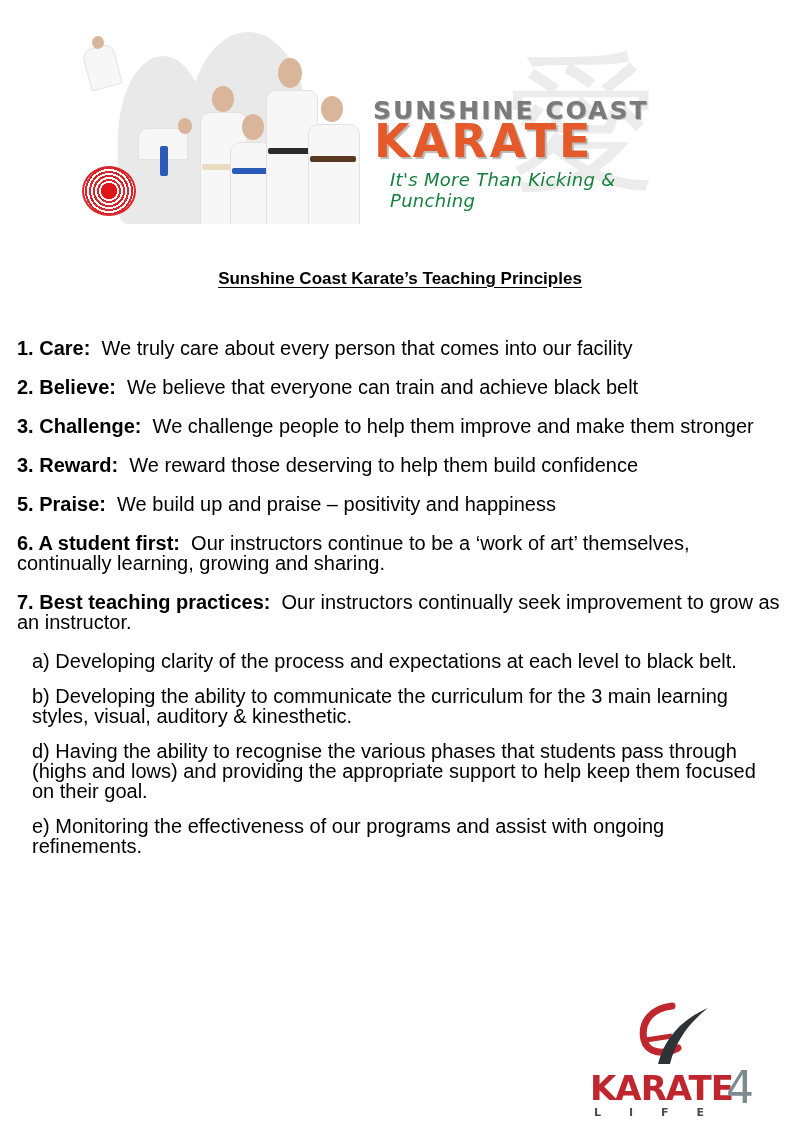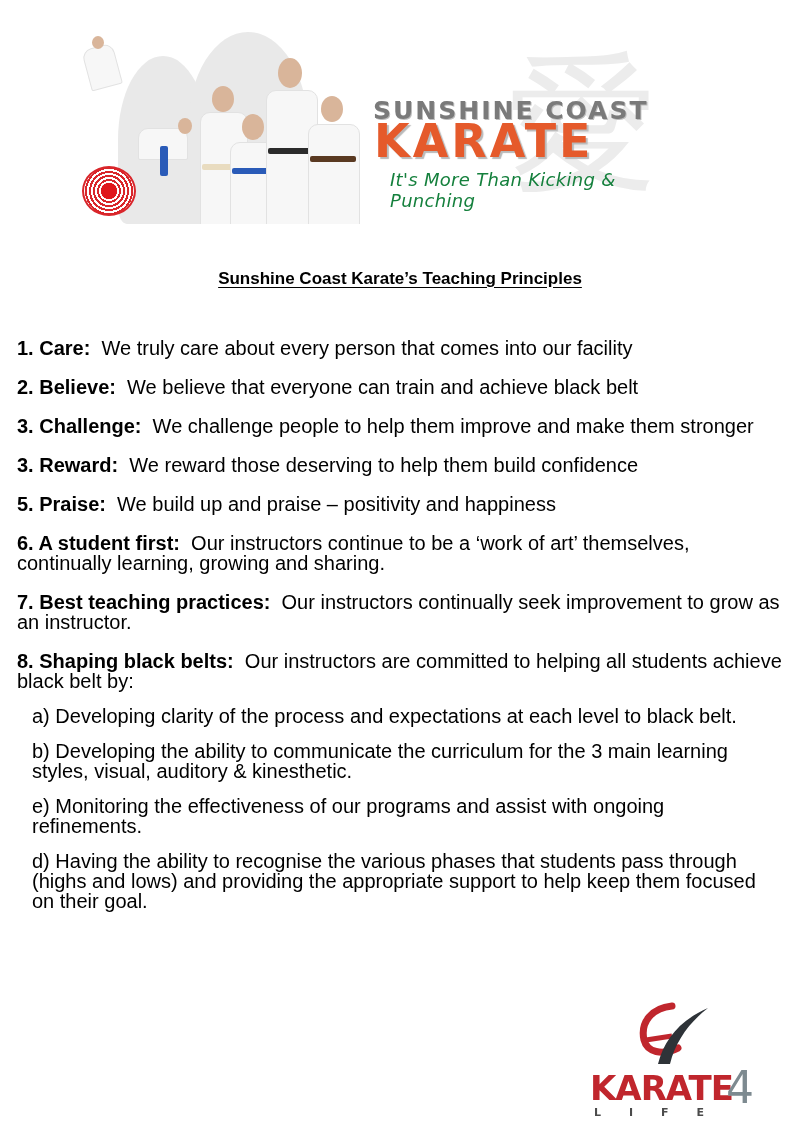--- a/index.html
+++ b/index.html
@@ -81,25 +81,24 @@
 <div class="title">Sunshine Coast Karate’s Teaching Principles</div>
 
 <div class="content">
   <p class="principle"><span class="lbl">1.  Care:</span>&nbsp;&nbsp;<span>We truly care about every person that comes into our facility</span></p>
   <p class="principle"><span class="lbl">2.  Believe:</span>&nbsp;&nbsp;<span>We believe that everyone can train and achieve black belt</span></p>
   <p class="principle"><span class="lbl">3.  Challenge:</span>&nbsp;&nbsp;<span>We challenge people to help them improve and make them stronger</span></p>
   <p class="principle"><span class="lbl">3.  Reward:</span>&nbsp;&nbsp;<span>We reward those deserving to help them build confidence</span></p>
   <p class="principle"><span class="lbl">5.  Praise:</span>&nbsp;&nbsp;<span>We build up and praise – positivity and happiness</span></p>
   <p class="principle"><span class="lbl">6.  A student first:</span>&nbsp;&nbsp;<span>Our instructors continue to be a ‘work of art’ themselves, continually learning, growing and sharing.</span></p>
   <p class="principle"><span class="lbl">7.  Best teaching practices:</span>&nbsp;&nbsp;<span>Our instructors continually seek improvement to grow as an instructor.</span></p>
-  <p class="principle" style="margin-bottom:0;"><span class="lbl">8.  Shaping black belts:</span>&nbsp;&nbsp;<span>Our instructors are committed to helping all students achieve black belt by:</span></p>
   <p class="sub">a) Developing clarity of the process and expectations at each level to black belt.</p>
   <p class="sub">b) Developing the ability to communicate the curriculum for the 3 main learning styles, visual, auditory &amp; kinesthetic.</p>
+  <p class="sub">d) Having the ability to recognise the various phases that students pass through (highs and lows) and providing the appropriate support to help keep them focused on their goal.</p>
   <p class="sub">e) Monitoring the effectiveness of our programs and assist with ongoing refinements.</p>
-  <p class="sub">d) Having the ability to recognise the various phases that students pass through (highs and lows) and providing the appropriate support to help keep them focused on their goal.</p>
 </div>
 
 <div class="k4l">
   <svg class="swoosh" viewBox="0 0 78 66">
     <path d="M40 6 C20 8 8 22 12 40 C15 52 30 56 46 48" fill="none" stroke="#c0262d" stroke-width="7" stroke-linecap="round"></path>
     <path d="M14 40 L40 36" stroke="#c0262d" stroke-width="5"></path>
     <path d="M26 64 C32 40 48 20 76 8 C58 22 44 40 38 64 Z" fill="#2e3338"></path>
   </svg>
   <div class="word">KARATE</div>
   <div class="four">4</div>

